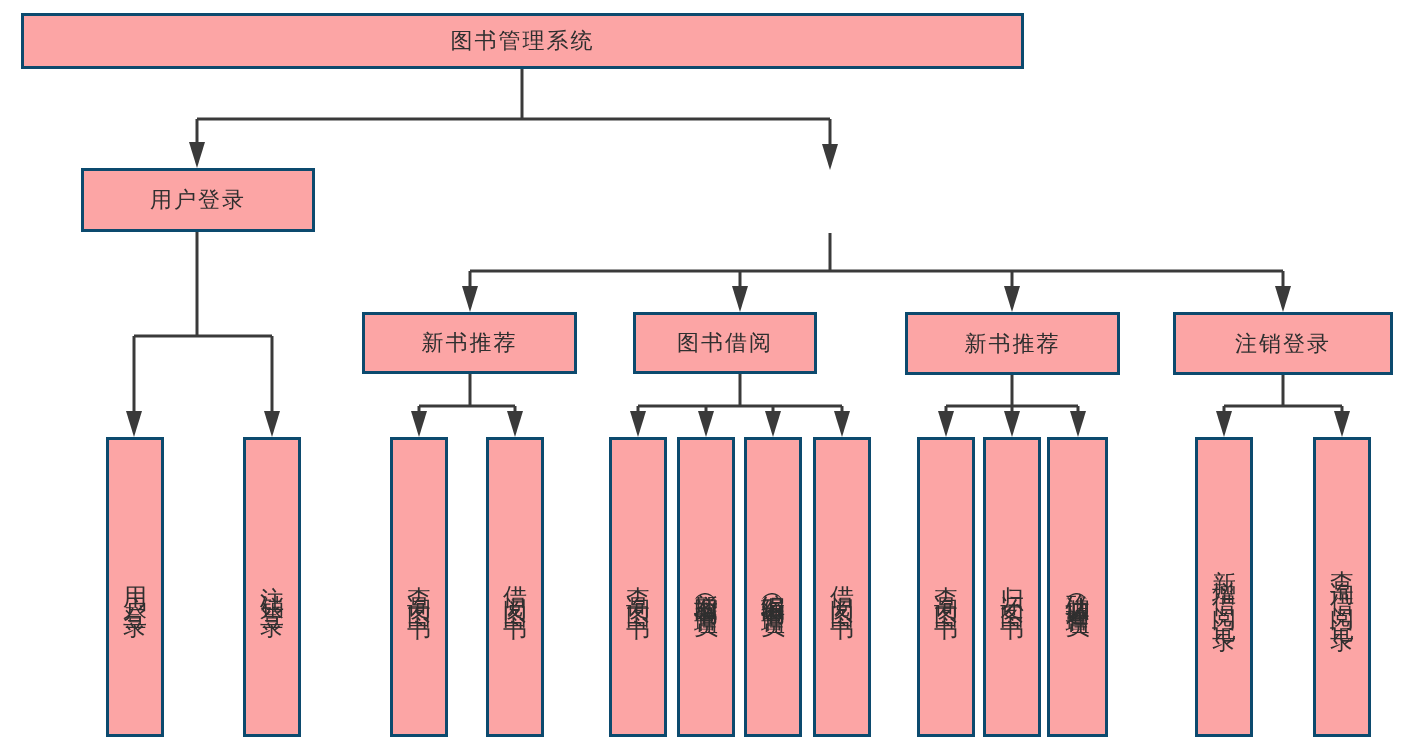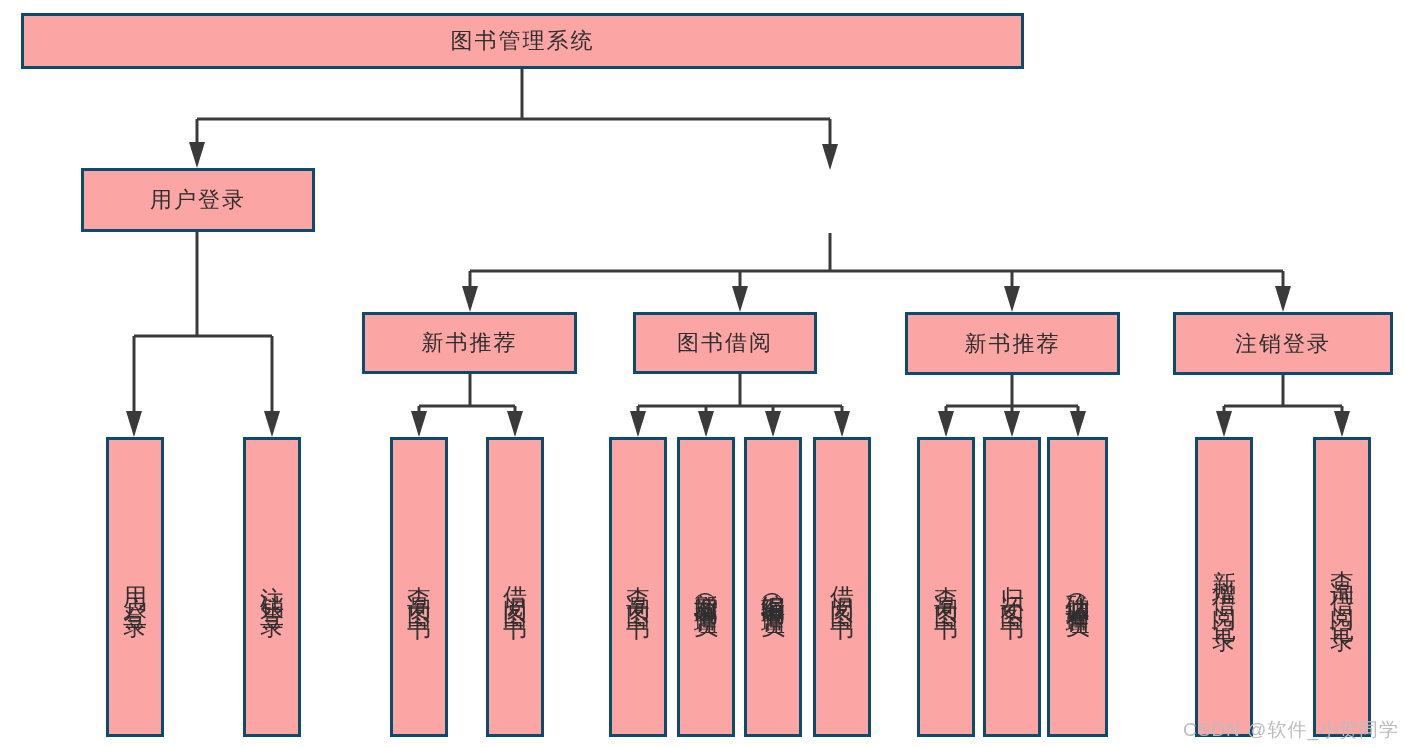--- a/index.html
+++ b/index.html
@@ -133,14 +133,13 @@
   <div class="node leaf ls9" style="left:744px">编辑图书（管理员）</div>
   <div class="node leaf ls4" style="left:813px">借阅图书</div>
 
   <div class="node leaf ls4" style="left:917px">查询图书</div>
   <div class="node leaf ls4" style="left:983px">归还图书</div>
   <div class="node leaf ls9" style="left:1047px;width:61px">确认归还（管理员）</div>
 
   <div class="node leaf ls6" style="left:1195px">新增借阅记录</div>
   <div class="node leaf ls6" style="left:1313px">查询借阅记录</div>
 
-  <div id="watermark">CSDN @软件_小贺同学</div>
 </div>
 
 </body></html>

